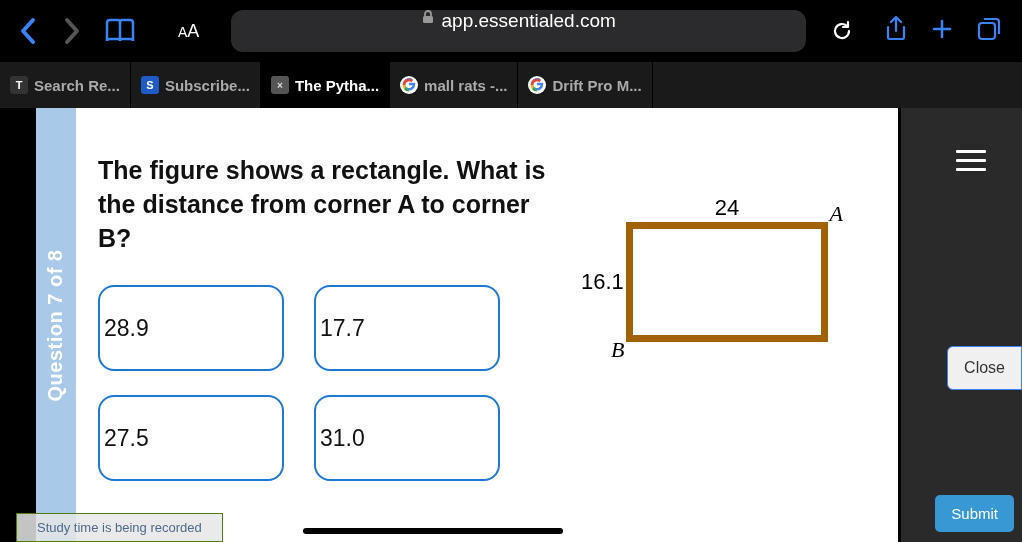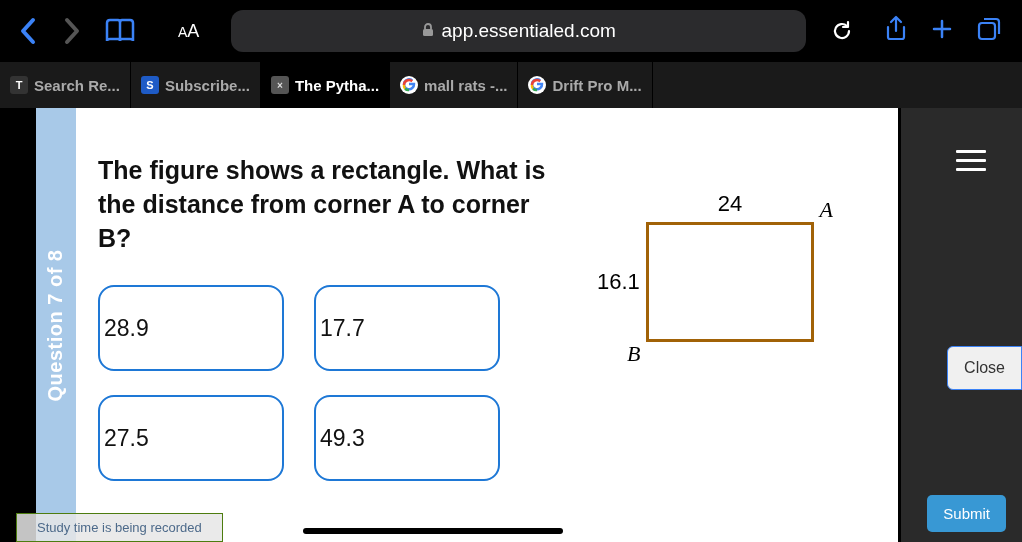--- a/index.html
+++ b/index.html
@@ -32,21 +32,20 @@
     font-size: 18px;
     padding: 0 14px;
   }
   .aa-btn .small { font-size: 14px; }
   .url-bar {
     flex: 1;
     background: #2b2b2d;
     border-radius: 12px;
     height: 42px;
     display: flex;
-    align-items: center;
     justify-content: center;
     gap: 8px;
     color: #fff;
     font-size: 19px;
     margin: 0 10px;
   }
   .lock-icon { color: #888; font-size: 14px; }
   .toolbar-right {
     display: flex;
     align-items: center;
@@ -160,24 +159,24 @@
     display: flex;
     align-items: flex-start;
     justify-content: center;
     padding-top: 100px;
   }
   .figure {
     position: relative;
     width: 260px;
   }
   .rect {
-    width: 168px;
+    width: 202px;
     height: 120px;
-    border: 3px solid #a16207;
-    margin-left: 50px;
+    border: 7px solid #a16207;
+    margin-left: 30px;
     position: relative;
   }
   .lbl {
     position: absolute;
     font-size: 22px;
     color: #000;
   }
   .lbl-top { left: 50%; transform: translateX(-50%); top: -34px; }
   .lbl-left { left: -52px; top: 50%; transform: translateY(-50%); }
   .lbl-A { right: -22px; top: -28px; font-style: italic; font-family: Georgia, serif; }
@@ -229,21 +228,21 @@
     top: 238px;
     background: #f0f0f0;
     color: #333;
     border-radius: 6px 0 0 6px;
     padding: 12px 16px;
     font-size: 16px;
     border: 1px solid #3b82f6;
   }
   .submit-btn {
     position: absolute;
-    right: 16px;
+    right: 8px;
     bottom: 10px;
     background: #3898d4;
     color: #fff;
     border-radius: 5px;
     padding: 10px 16px;
     font-size: 15px;
   }
 </style>
 </head>
 <body>
@@ -347,21 +346,21 @@
     <div class="q-sidebar">
       <div class="q-sidebar-text">Question 7 of 8</div>
     </div>
     <div class="q-main">
       <div class="q-left">
         <div class="q-prompt">The figure shows a rectangle. What is the distance from corner A to corner B?</div>
         <div class="choices">
           <div class="choice">28.9</div>
           <div class="choice">17.7</div>
           <div class="choice">27.5</div>
-          <div class="choice">49.3</div>
+          <div class="choice">31.0</div>
         </div>
       </div>
       <div class="figure-wrap">
         <div class="figure">
           <div class="rect">
             <div class="lbl lbl-top">24</div>
             <div class="lbl lbl-left">16.1</div>
             <div class="lbl lbl-A">A</div>
             <div class="lbl lbl-B">B</div>
           </div>

